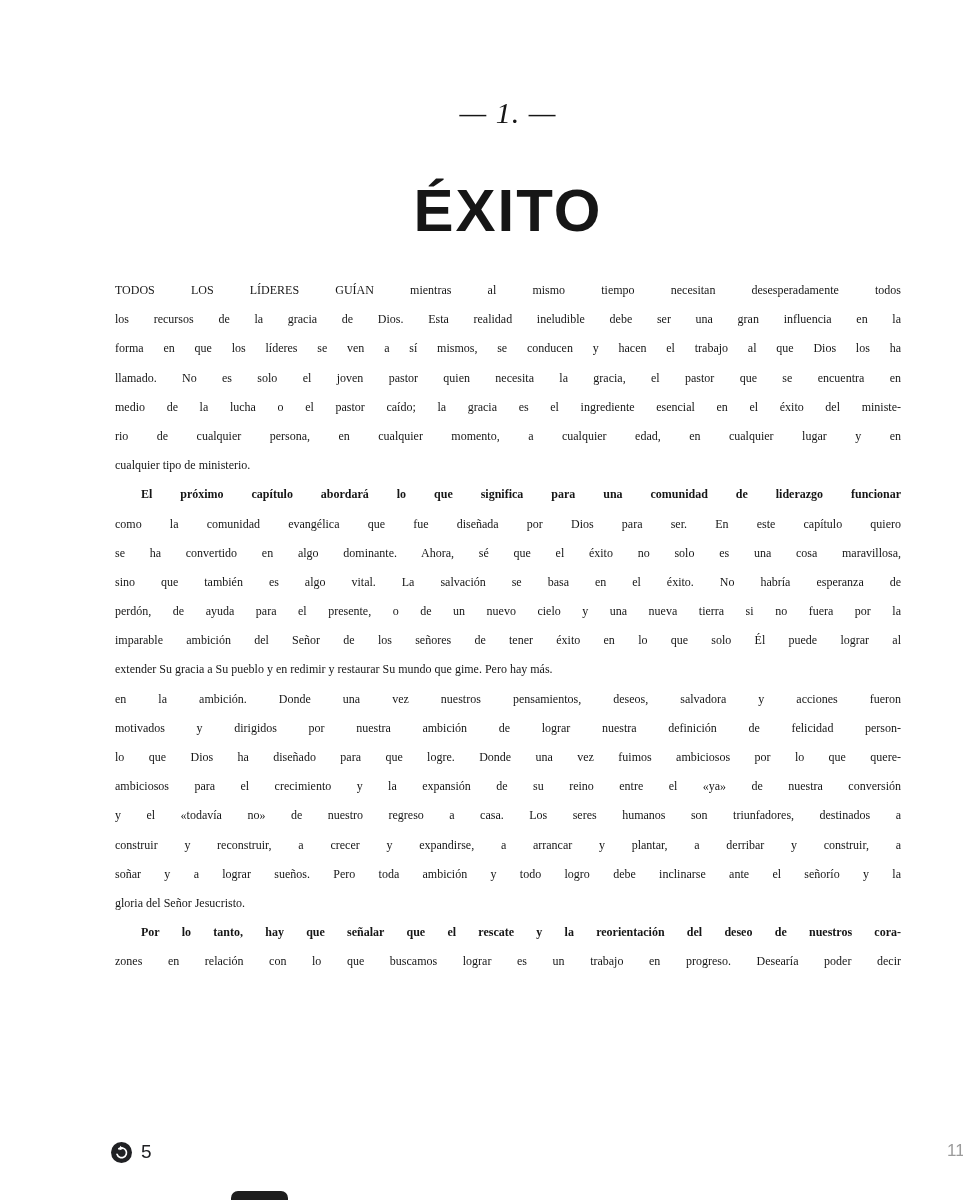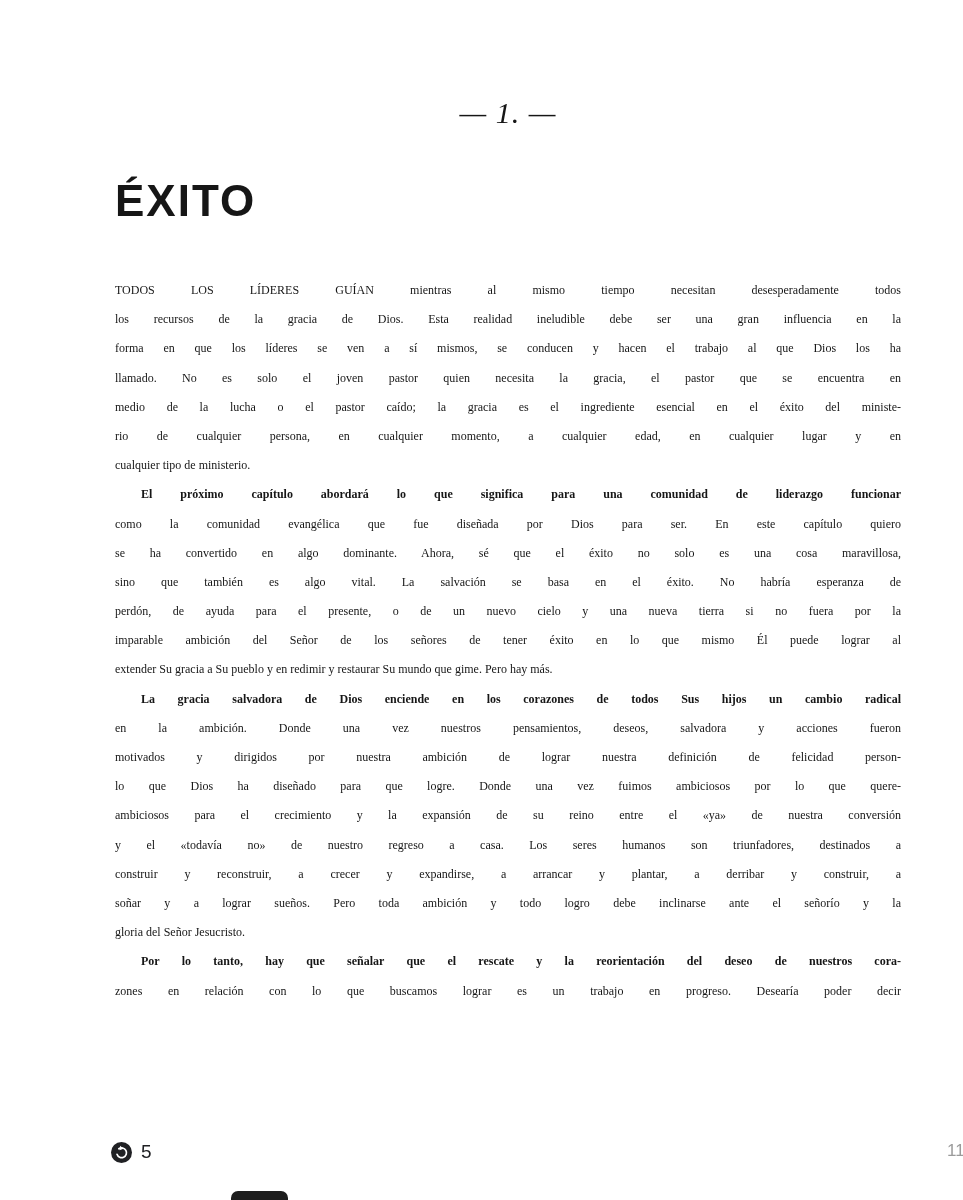--- a/index.html
+++ b/index.html
@@ -14,24 +14,24 @@
   .chapter-number{
     position:absolute;left:115px;top:96px;width:786px;
     text-align:center;
     font-style:italic;
     font-size:30px;
     letter-spacing:1px;
     color:var(--ink,#161616);
   }
   .chapter-title{
     position:absolute;left:115px;top:176px;width:786px;
-    text-align:left;
+    text-align:center;
     font-family:"Liberation Sans","DejaVu Sans",sans-serif;
     font-weight:700;
-    font-size:44px;
+    font-size:60px;
     letter-spacing:2px;
     color:var(--ink,#161616);
   }
   .body-text{
     position:absolute;left:115px;top:276px;width:786px;
     font-size:12px;
     color:var(--ink,#161616);
   }
   .line{
     height:29.2px;
@@ -80,23 +80,22 @@
       <div class="line">forma en que los líderes se ven a sí mismos, se conducen y hacen el trabajo al que Dios los ha</div>
       <div class="line">llamado. No es solo el joven pastor quien necesita la gracia, el pastor que se encuentra en</div>
       <div class="line">medio de la lucha o el pastor caído; la gracia es el ingrediente esencial en el éxito del ministe-</div>
       <div class="line">rio de cualquier persona, en cualquier momento, a cualquier edad, en cualquier lugar y en</div>
       <div class="line flush">cualquier tipo de ministerio.</div>
       <div class="line indent">El próximo capítulo abordará lo que significa para una comunidad de liderazgo funcionar</div>
       <div class="line">como la comunidad evangélica que fue diseñada por Dios para ser. En este capítulo quiero</div>
       <div class="line">se ha convertido en algo dominante. Ahora, sé que el éxito no solo es una cosa maravillosa,</div>
       <div class="line">sino que también es algo vital. La salvación se basa en el éxito. No habría esperanza de</div>
       <div class="line">perdón, de ayuda para el presente, o de un nuevo cielo y una nueva tierra si no fuera por la</div>
-      <div class="line">imparable ambición del Señor de los señores de tener éxito en lo que mismo Él puede lograr al</div>
+      <div class="line">imparable ambición del Señor de los señores de tener éxito en lo que solo Él puede lograr al</div>
       <div class="line flush">extender Su gracia a Su pueblo y en redimir y restaurar Su mundo que gime. Pero hay más.</div>
-      <div class="line indent">La gracia salvadora de Dios enciende en los corazones de todos Sus hijos un cambio radical</div>
       <div class="line">en la ambición. Donde una vez nuestros pensamientos, deseos, salvadora y acciones fueron</div>
       <div class="line">motivados y dirigidos por nuestra ambición de lograr nuestra definición de felicidad person-</div>
       <div class="line">lo que Dios ha diseñado para que logre. Donde una vez fuimos ambiciosos por lo que quere-</div>
       <div class="line">ambiciosos para el crecimiento y la expansión de su reino entre el «ya» de nuestra conversión</div>
       <div class="line">y el «todavía no» de nuestro regreso a casa. Los seres humanos son triunfadores, destinados a</div>
       <div class="line">construir y reconstruir, a crecer y expandirse, a arrancar y plantar, a derribar y construir, a</div>
       <div class="line">soñar y a lograr sueños. Pero toda ambición y todo logro debe inclinarse ante el señorío y la</div>
       <div class="line flush">gloria del Señor Jesucristo.</div>
       <div class="line indent">Por lo tanto, hay que señalar que el rescate y la reorientación del deseo de nuestros cora-</div>
       <div class="line">zones en relación con lo que buscamos lograr es un trabajo en progreso. Desearía poder decir</div>

